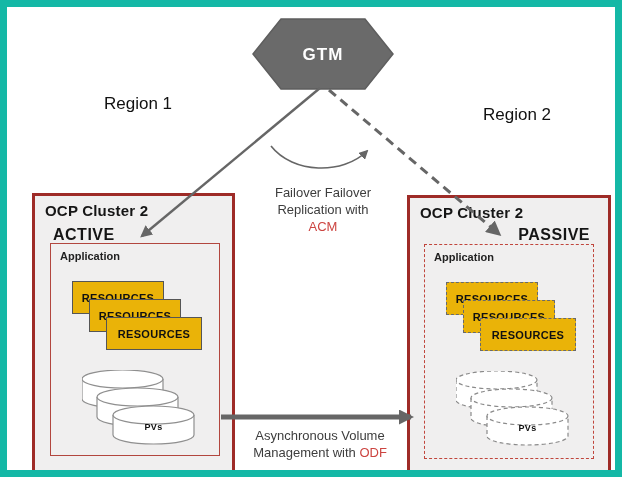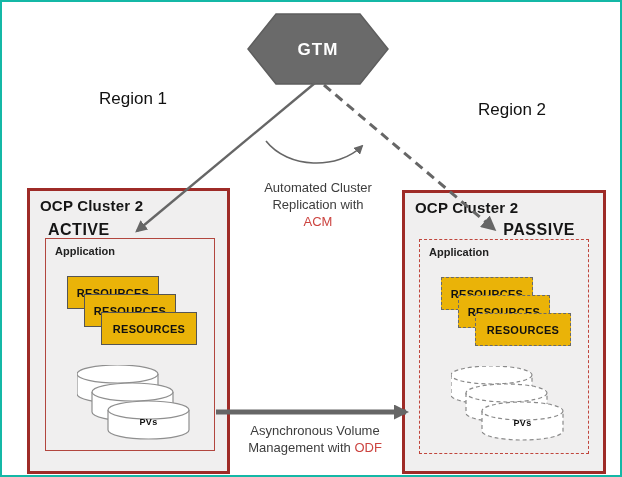--- a/index.html
+++ b/index.html
@@ -1,37 +1,37 @@
 <!DOCTYPE html>
 <html><head>
 <meta charset="utf-8">
 <style>
   html,body{margin:0;padding:0;background:#fff;}
   *{box-sizing:border-box;}
   .canvas{
     position:relative;width:622px;height:477px;background:#ffffff;
     font-family:"Liberation Sans", sans-serif;color:#1a1a1a;overflow:hidden;
-    border:2px solid #14b8a6;
+    border:7px solid #14b8a6;
   }
   
   .gtm-wrap{position:absolute;left:245px;top:11px;width:142px;height:72px;}
   .gtm-wrap svg{display:block;}
   .gtm-text{font:700 17px "Liberation Sans",sans-serif;letter-spacing:1px;fill:#ffffff;}
   
   .region-label{position:absolute;width:140px;text-align:center;font-size:17px;color:#111;}
   .region-1{left:61px;top:87px;}
   .region-2{left:440px;top:98px;}
   
   .cluster{position:absolute;background:#f0efef;border:3px solid #9e2b27;}
   .cluster-1{left:25px;top:186px;width:203px;height:286px;}
   .cluster-2{left:400px;top:188px;width:204px;height:284px;text-decoration:underline;}
   .cluster-title{position:absolute;left:10px;top:6px;font-size:15px;font-weight:700;color:#151515;letter-spacing:0.2px;}
   .cluster-state{position:absolute;font-size:16px;font-weight:700;letter-spacing:0.5px;color:#151515;}
   .state-active{left:18px;top:30px;}
-  .state-passive{right:28px;top:28px;margin-left:18px;}
+  .state-passive{right:18px;top:28px;margin-left:18px;}
   .app-box{position:absolute;width:170px;}
   .app-box-1{left:15px;top:47px;height:213px;border:1.5px solid #b2463e;}
   .app-box-2{left:14px;top:46px;height:215px;border:1.5px dashed #c0453c;}
   .app-label{position:absolute;left:9px;top:6px;font-size:11px;font-weight:700;color:#222;}
   
   .res-box{position:absolute;width:92px;height:33px;background:#eab308;
     display:flex;align-items:center;justify-content:center;
     font-size:11px;font-weight:700;letter-spacing:0.3px;color:#111;}
   .res-solid{border:1px solid #555;}
   .res-dashed{border:1.5px dashed #6a6a6a;}
@@ -112,21 +112,21 @@
         <g transform="translate(31,36)">
           <path d="M0,9 L0,29 A40.5,9 0 0 0 81,29 L81,9"></path>
           <ellipse cx="40.5" cy="9" rx="40.5" ry="9"></ellipse>
           <text class="pv-text" x="40.5" y="24" text-anchor="middle">PVs</text>
         </g>
       </svg>
     </div>
   </div>
 
   <div class="annotation annot-failover">
-    <span>Automated Cluster</span><br>
+    <span>Failover Failover</span><br>
     <span>Replication with</span><br>
     <span class="accent">ACM</span>
   </div>
 
   <div class="annotation annot-replication">
     <span>Asynchronous Volume</span><br>
     <span>Management with </span><span class="accent">ODF</span>
   </div>
 
   <svg class="arrows" width="622" height="477" viewBox="0 0 622 477">

